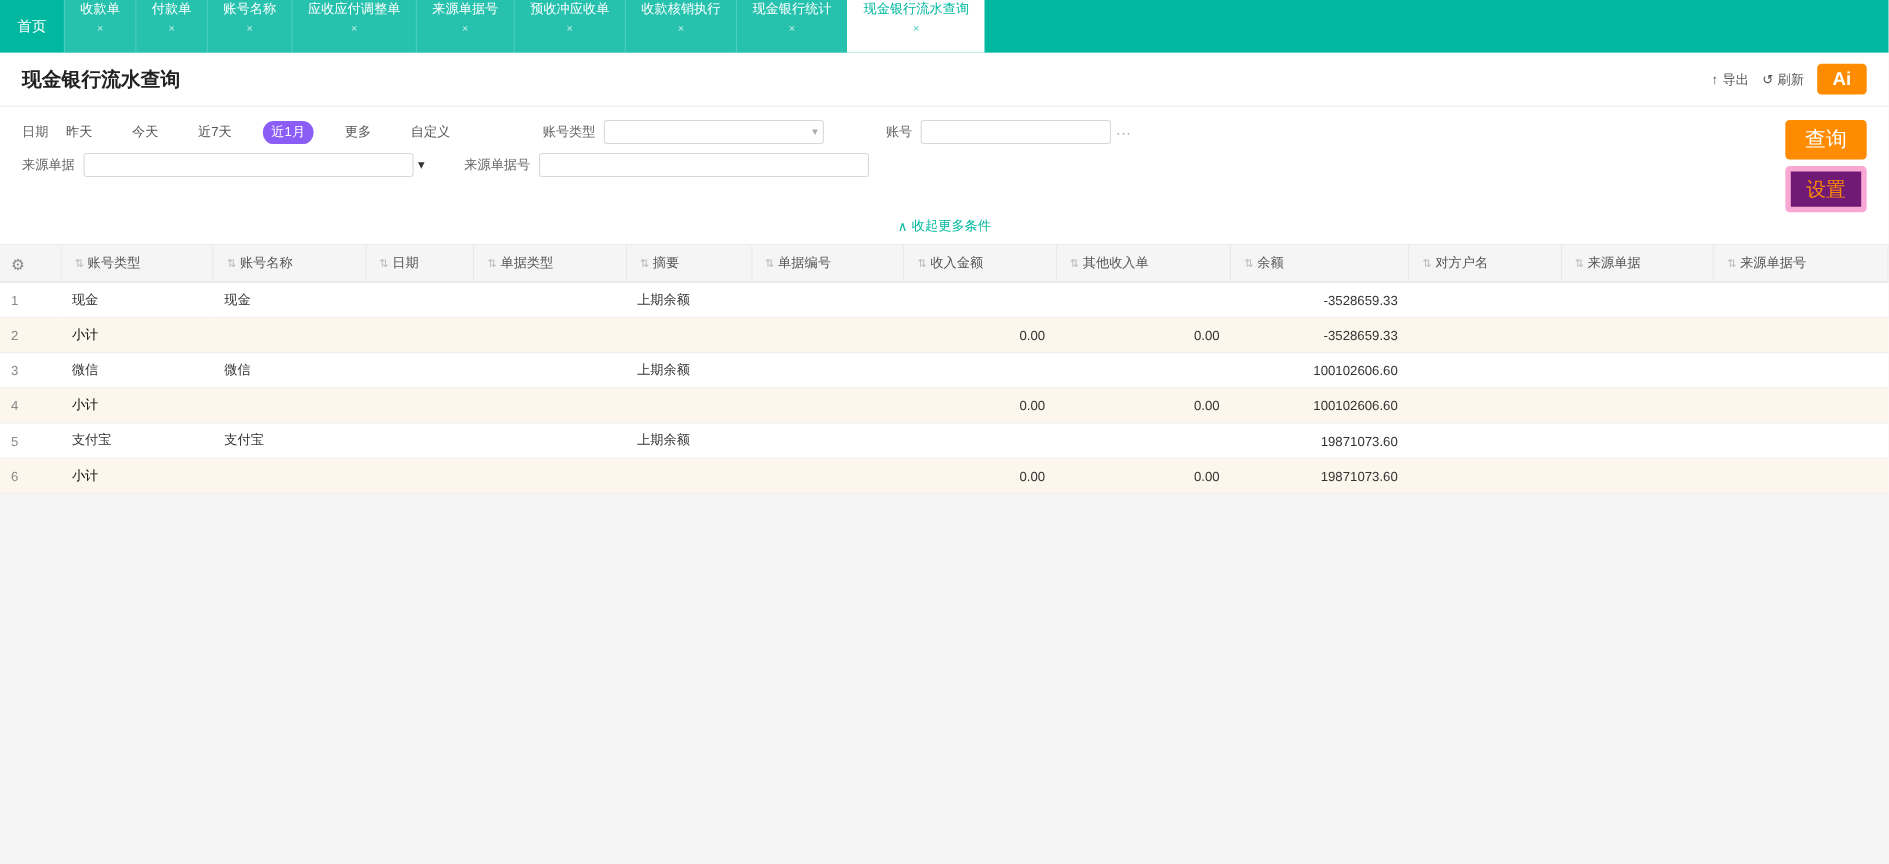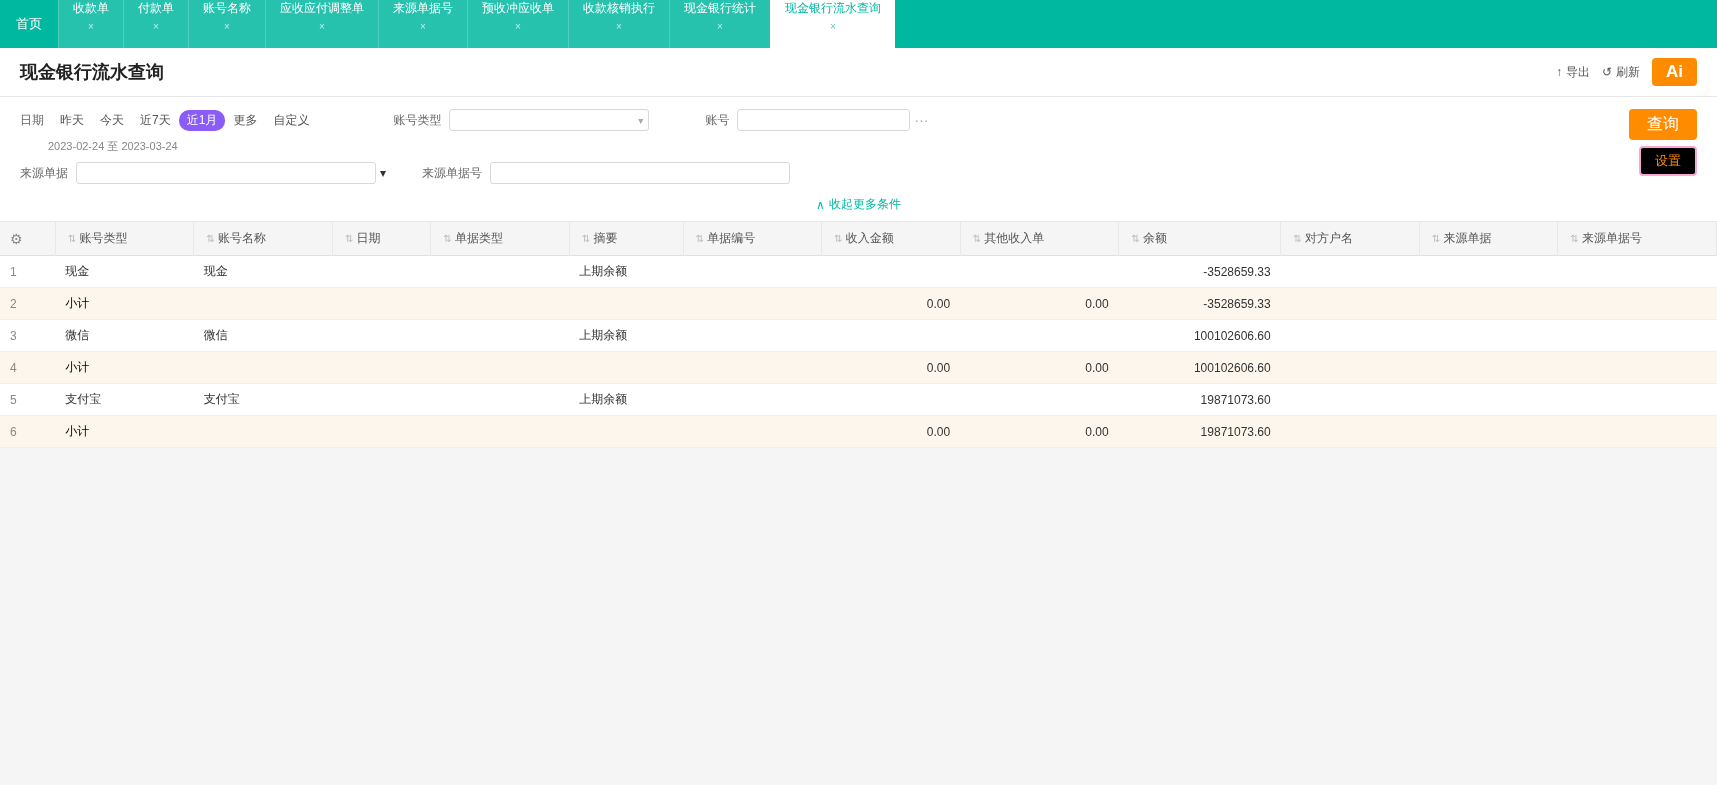--- a/index.html
+++ b/index.html
@@ -102,21 +102,21 @@
       flex-wrap: wrap;
     }
     .filter-label {
       color: #666;
       font-size: 12px;
       white-space: nowrap;
     }
     .date-options {
       display: flex;
       align-items: center;
-      gap: 0;
+      gap: 20px;
     }
     .date-opt {
       padding: 2px 8px;
       border-radius: 3px;
       cursor: pointer;
       color: #555;
       font-size: 12px;
     }
     .date-opt.active {
       background: #8b5cf6;
@@ -139,30 +139,30 @@
       color: #aaa;
       font-size: 14px;
       cursor: pointer;
     }
     .btn-query {
       background: #ff8c00;
       color: #fff;
       border: none;
       border-radius: 4px;
       padding: 5px 18px;
-      font-size: 16px;
+      font-size: 19px;
       cursor: pointer;
     }
     .btn-setting {
-      background: #000000;
+      background: #701a75;
       color: #ff8c00;
-      border: 2px solid #f9a8d4;
+      border: 5px solid #f9a8d4;
       border-radius: 4px;
       padding: 4px 14px;
-      font-size: 13px;
+      font-size: 18px;
       cursor: pointer;
     }
     .collapse-bar {
       text-align: center;
       color: #00b8a0;
       font-size: 12px;
       cursor: pointer;
       padding: 4px 0 0 0;
       display: flex;
       align-items: center;
@@ -376,23 +376,20 @@
 
         <div class="filter-block" style="margin-left:40px;">
           <span class="filter-label">账号</span>
           <div class="account-input-wrap">
             <input type="text" style="">
             <span class="filter-dots">···</span>
           </div>
         </div>
       </div>
 
-      <div style="margin-left:28px; margin-bottom:8px;">
-        <span class="date-range">2023-02-24 至 2023-03-24</span>
-      </div>
 
       <div class="filter-row">
 
         <div class="filter-block">
           <span class="filter-label">来源单据</span>
           <div class="source-select-wrap">
             <select>
               <option value=""></option>
             </select>
             <span class="arrow">▾</span>

